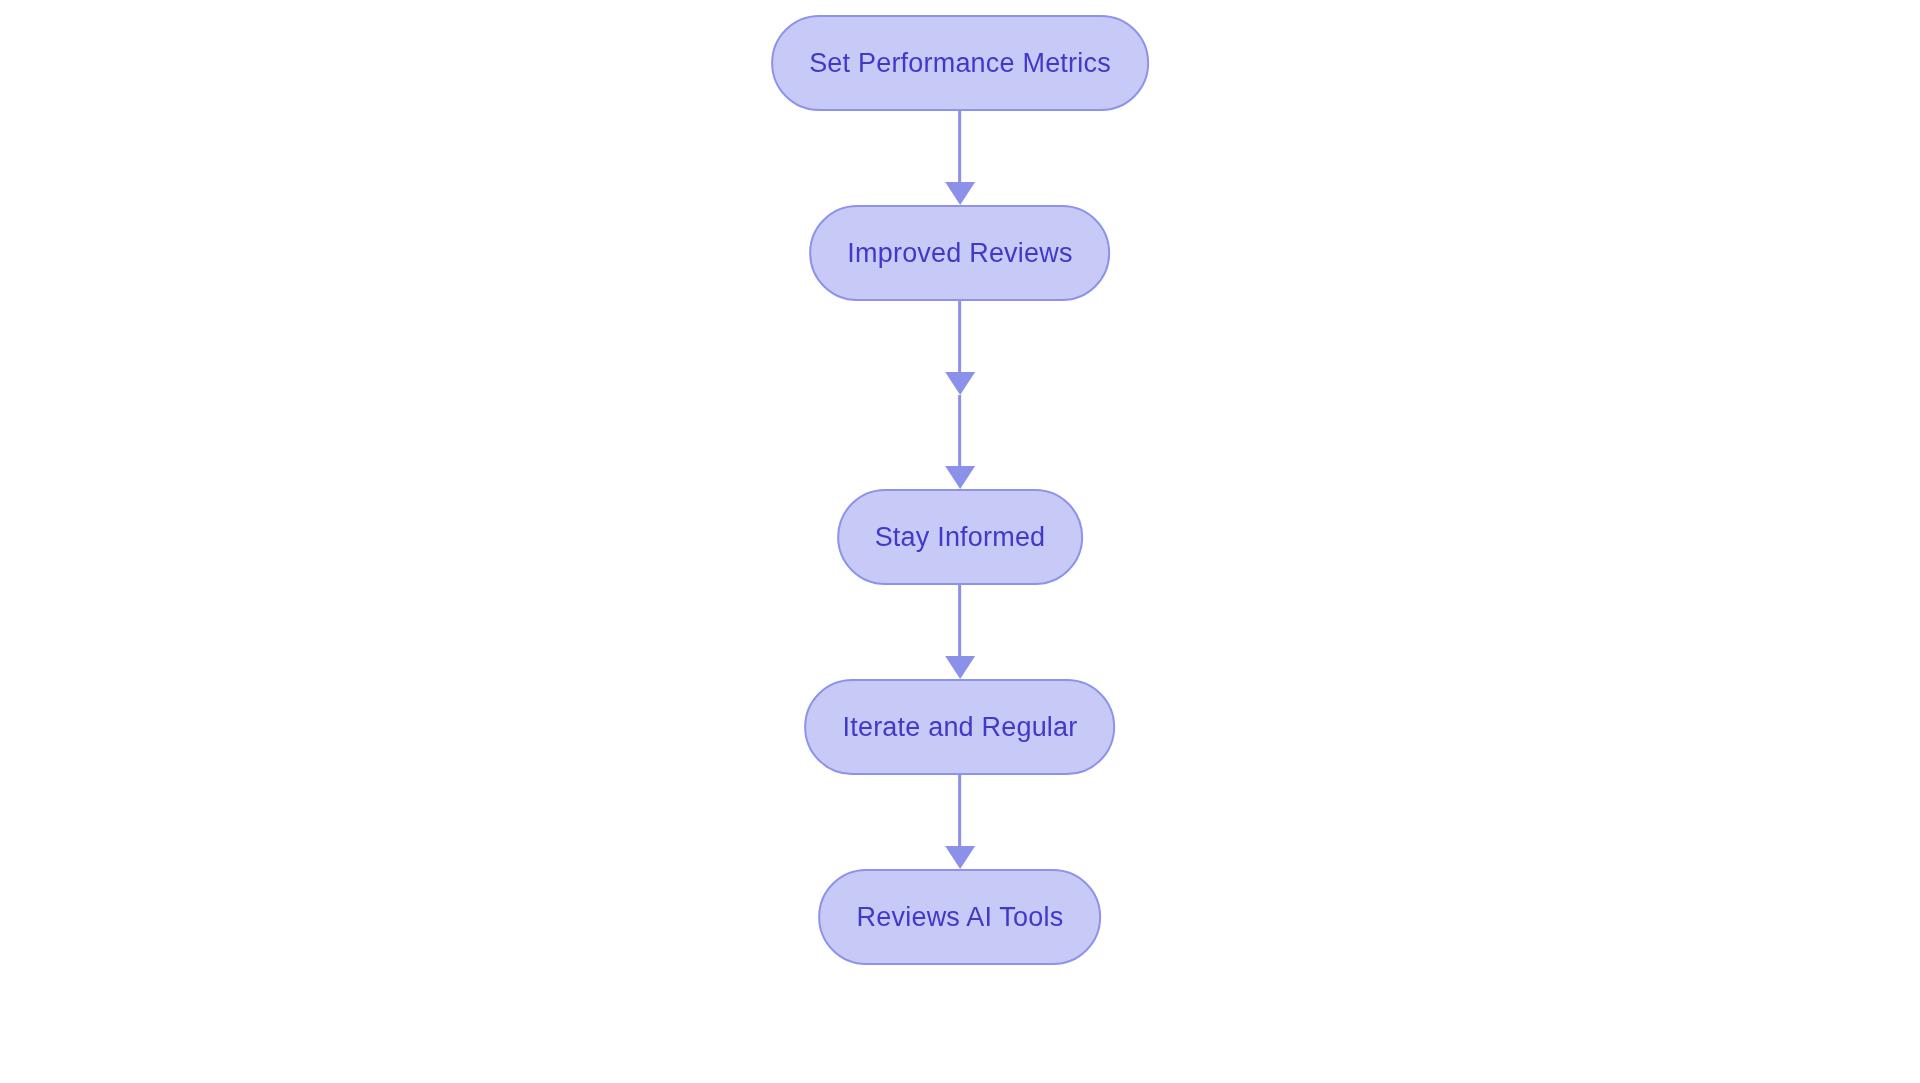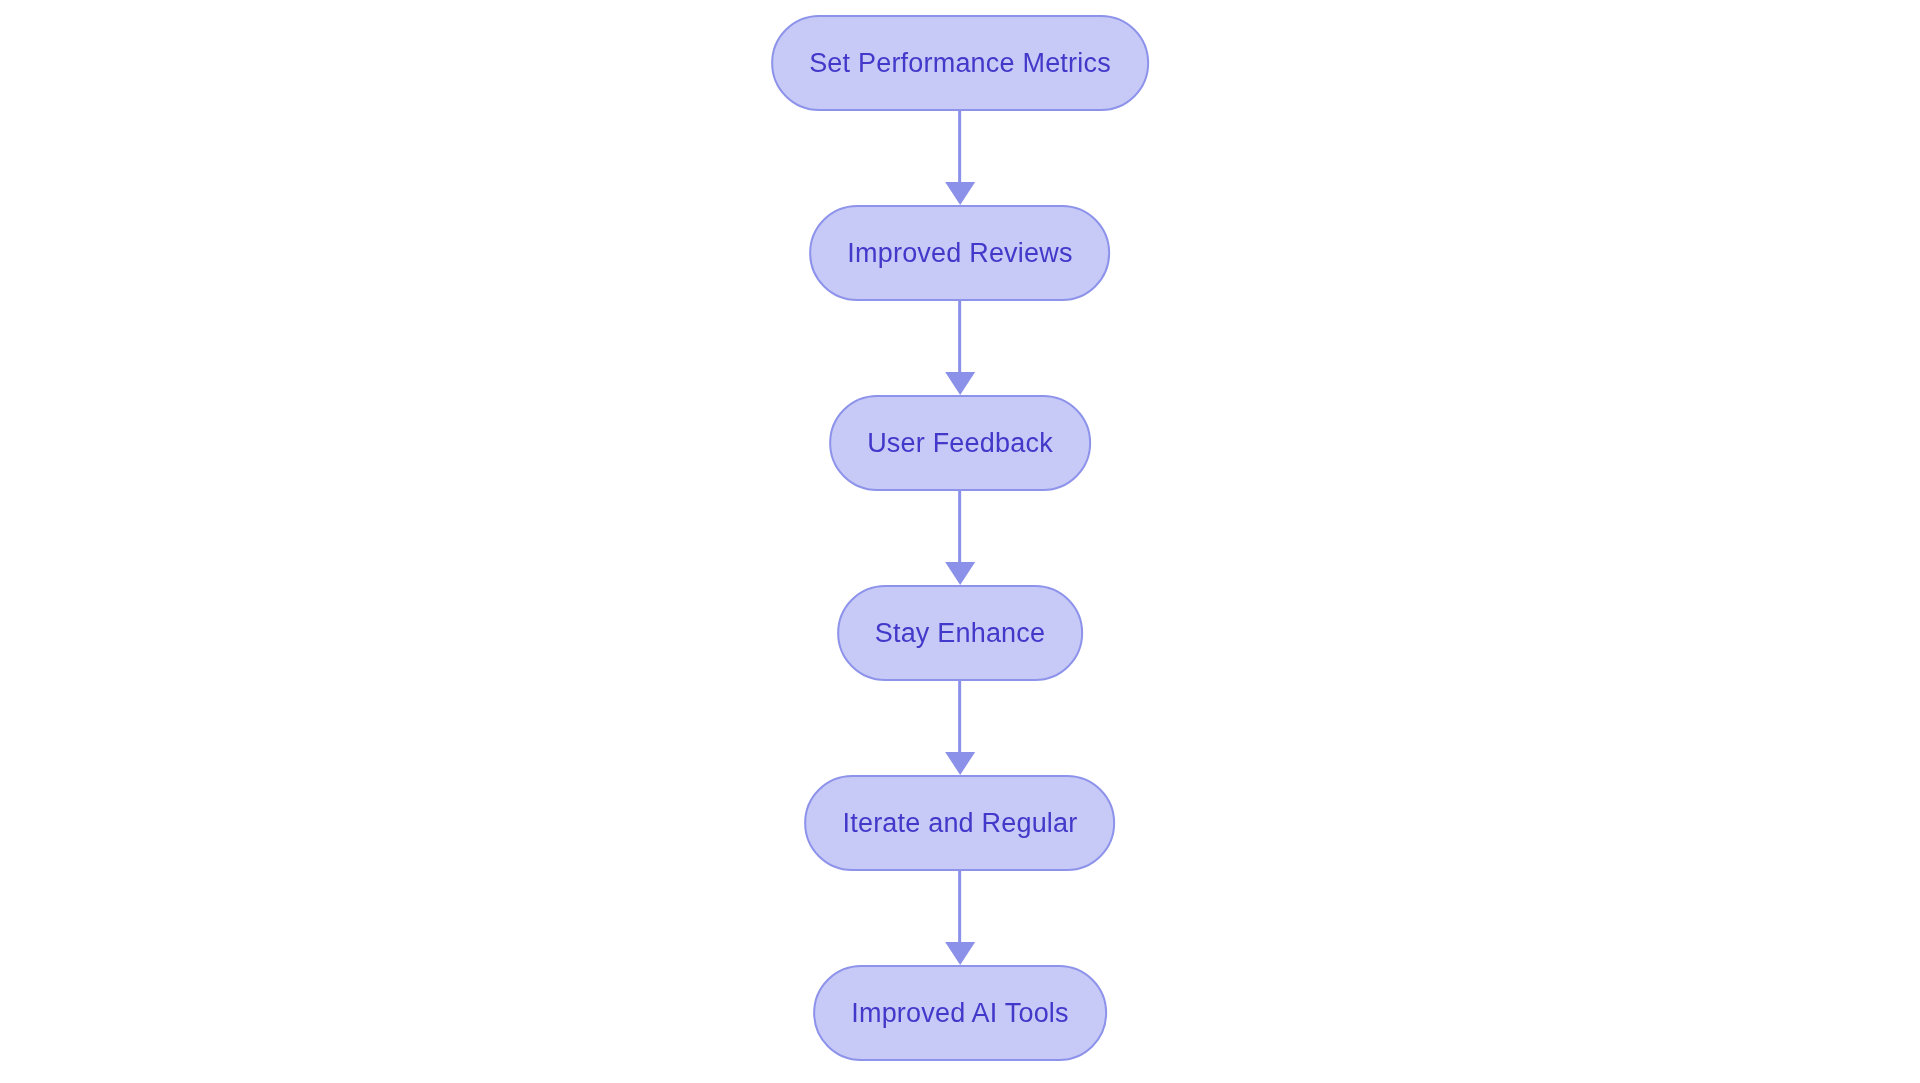--- a/index.html
+++ b/index.html
@@ -89,45 +89,42 @@
 
     <div class="node">
       <span class="node-label">Improved Reviews</span>
     </div>
 
     <div class="connector">
       <div class="connector-line"></div>
       <div class="connector-head"></div>
     </div>
 
-    <div class="node">
-      <span class="node-label">User Feedback</span>
-    </div>
 
     <div class="connector">
       <div class="connector-line"></div>
       <div class="connector-head"></div>
     </div>
 
     <div class="node">
-      <span class="node-label">Stay Enhance</span>
+      <span class="node-label">Stay Informed</span>
     </div>
 
     <div class="connector">
       <div class="connector-line"></div>
       <div class="connector-head"></div>
     </div>
 
     <div class="node">
       <span class="node-label">Iterate and Regular</span>
     </div>
 
     <div class="connector">
       <div class="connector-line"></div>
       <div class="connector-head"></div>
     </div>
 
     <div class="node">
-      <span class="node-label">Improved AI Tools</span>
+      <span class="node-label">Reviews AI Tools</span>
     </div>
 
   </div>
 </div>
 
 </body></html>

